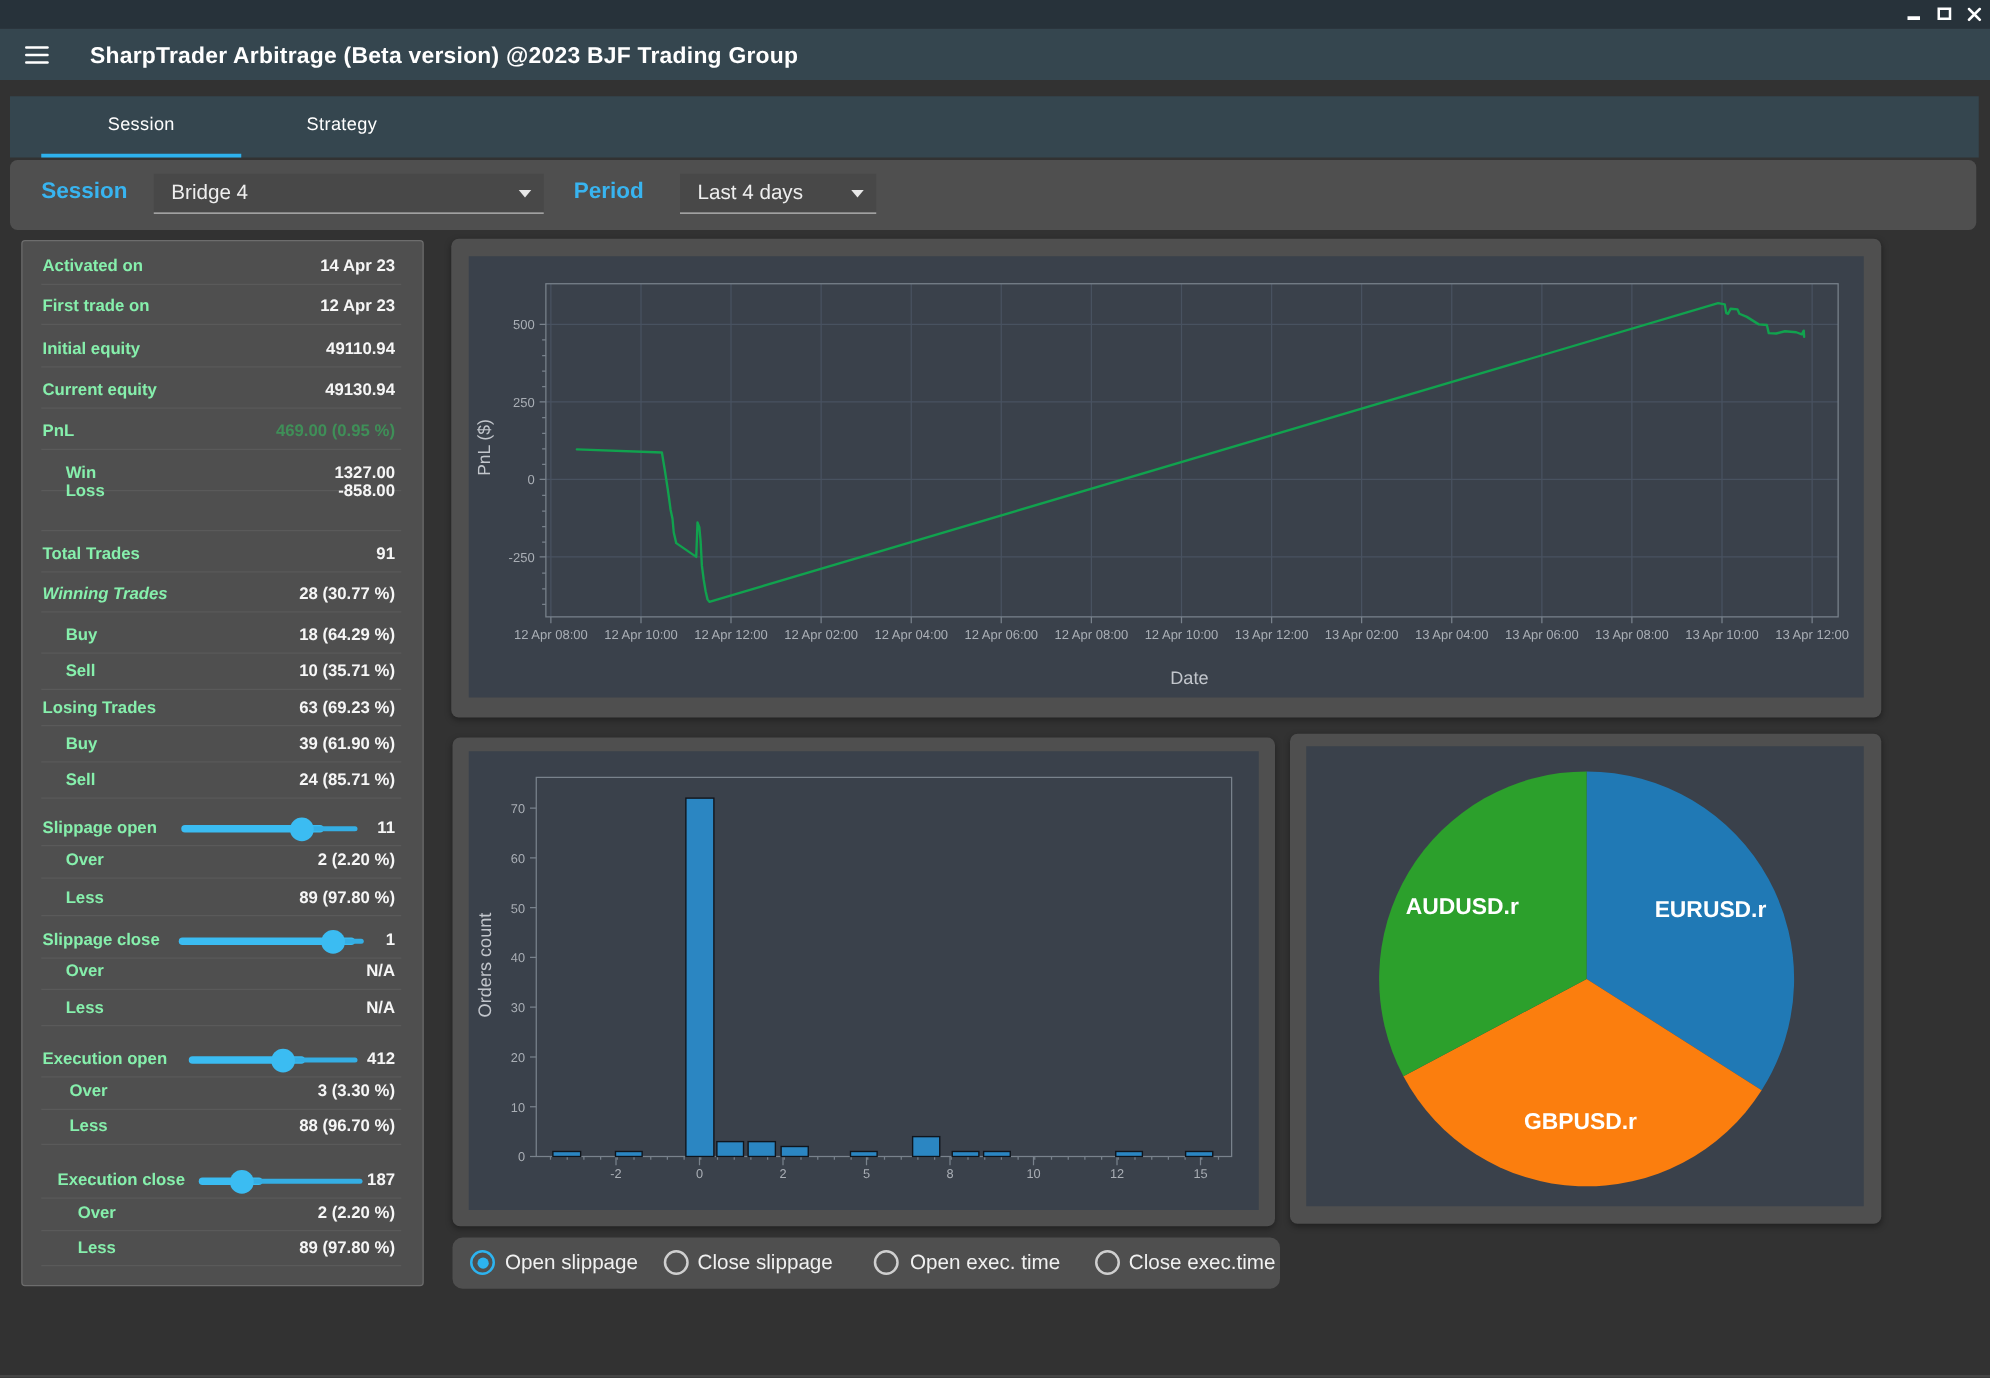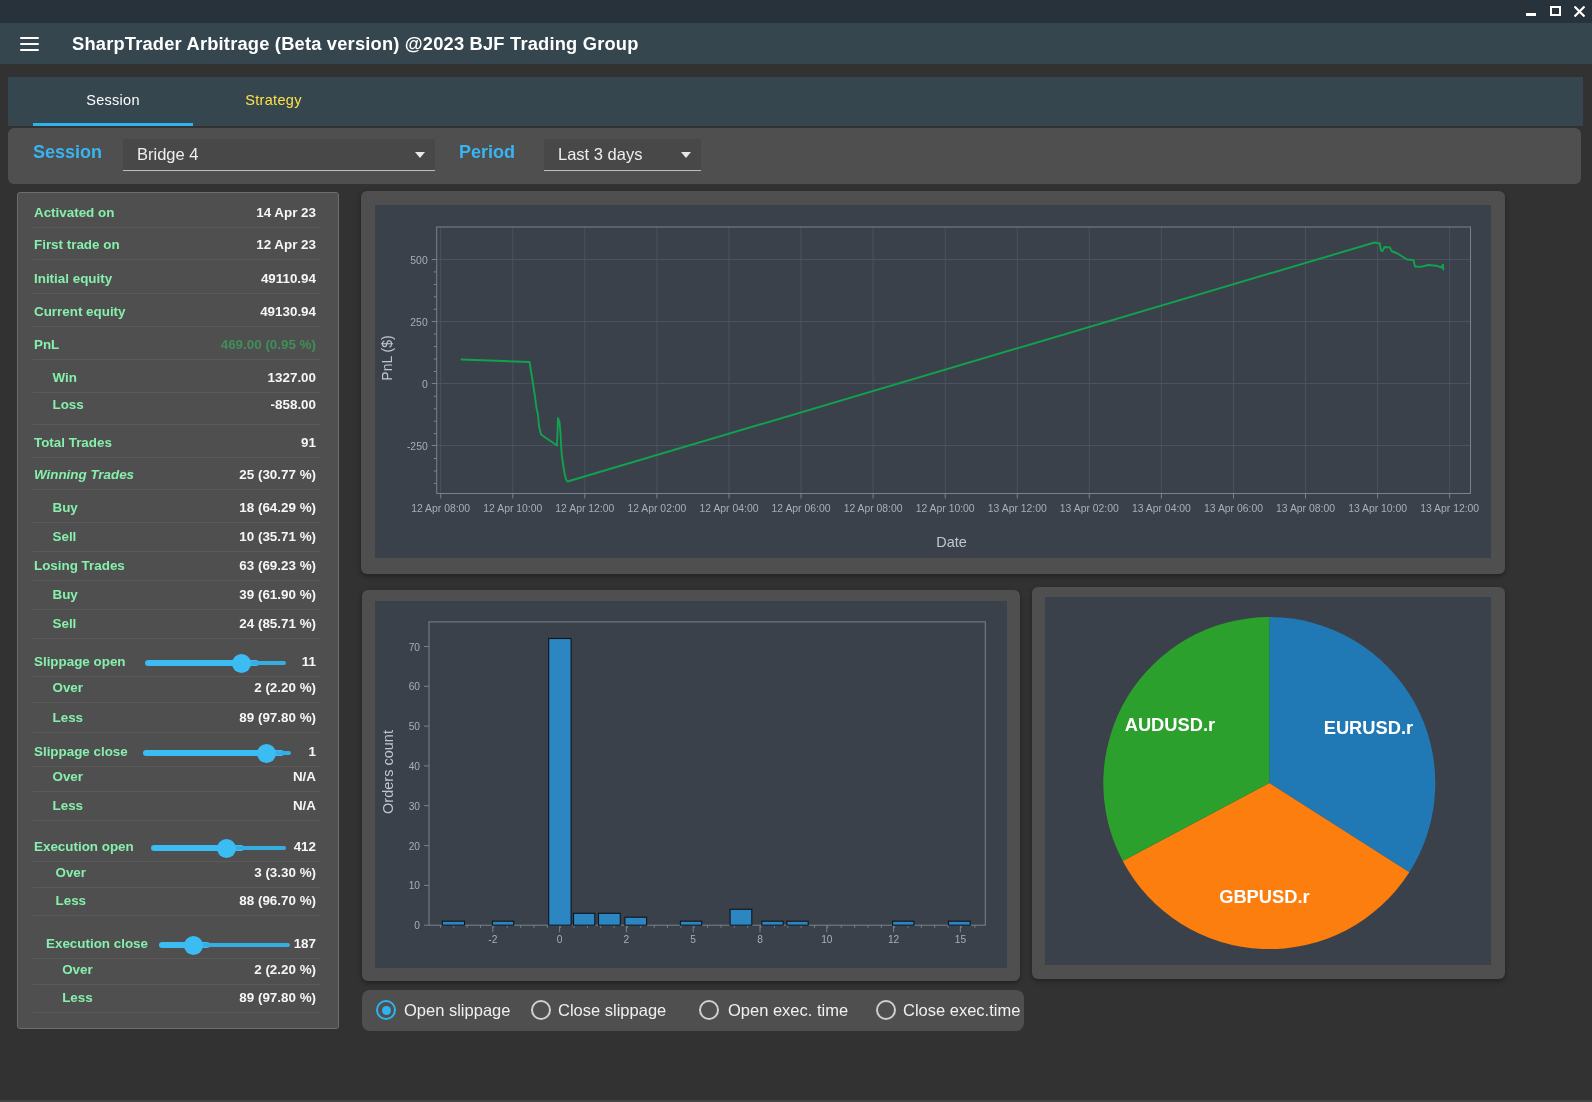--- a/index.html
+++ b/index.html
@@ -12,21 +12,21 @@
   #maxbtn { position:absolute; left:1550px; top:6px; width:11px; height:10px; border:2px solid #fff; }
 
   
   #appbar { position:absolute; left:0; top:23px; width:1592px; height:41px; background:#35464f; }
   .burgerline { position:absolute; left:20px; width:19px; height:2.5px; background:#fff; border-radius:1px; }
   #apptitle { position:absolute; left:72px; top:0; height:41px; line-height:41px; color:#fff; font-size:18.3px; font-weight:bold; letter-spacing:0.2px; }
 
   
   #tabsbar { position:absolute; left:8px; top:77px; width:1575px; height:49px; background:#35464f; }
   #tab1 { position:absolute; left:25px; top:0; width:160px; height:46px; line-height:46px; text-align:center; color:#fdfdfd; font-size:14.5px; letter-spacing:0.3px; }
-  #tab2 { position:absolute; left:177px; top:0; width:177px; height:46px; line-height:46px; text-align:center; color:#fde047; font-size:14.5px; letter-spacing:0.3px; }
+  #tab2 { position:absolute; left:177px; top:0; width:177px; height:46px; line-height:46px; text-align:center; color:#ffffff; font-size:14.5px; letter-spacing:0.3px; }
   #tabunderline { position:absolute; left:25px; top:46px; width:160px; height:3px; background:#2eb2ee; }
 
   
   #sessionrow { position:absolute; left:8px; top:128px; width:1573px; height:56px; background:#4f4f4f; border-radius:6px; }
   .bluelabel { color:#38b4f0; font-size:18px; font-weight:bold; }
   .dropdown { position:absolute; top:11px; height:32px; background:#484848; border-bottom:1.5px solid #bfbfbf; }
   .dropdown .ddtext { position:absolute; left:14px; top:0; height:30px; line-height:30px; color:#eeeeee; font-size:16.5px; }
   .ddarrow { position:absolute; top:13px; width:0; height:0; border-left:5.5px solid transparent; border-right:5.5px solid transparent; border-top:6px solid #e8e8e8; }
 
   
@@ -78,21 +78,21 @@
 </div>
 
 <div id="sessionrow">
   <div class="bluelabel" style="position:absolute;left:25px;top:14px;">Session</div>
   <div class="dropdown" style="left:115px;width:312px;">
     <div class="ddtext">Bridge 4</div>
     <div class="ddarrow" style="right:10px"></div>
   </div>
   <div class="bluelabel" style="position:absolute;left:451px;top:14px;">Period</div>
   <div class="dropdown" style="left:536px;width:157px;">
-    <div class="ddtext">Last 3 days</div>
+    <div class="ddtext">Last 4 days</div>
     <div class="ddarrow" style="right:10px"></div>
   </div>
 </div>
 
 <div id="leftpanel">
 <div class="prow" style="top:11.0px;">
   <div class="plabel" style="left:16px;top:1px;">Activated on</div>
   <div class="pvalue" style="top:1px;">14 Apr 23</div>
 </div>
 <div class="pdiv" style="top:33.7px;"></div>
@@ -114,33 +114,33 @@
 <div class="prow" style="top:143.0px;padding-left:32px;">
   <div class="plabel" style="left:16px;top:1px;">PnL</div>
   <div class="pvalue" style="top:1px; color:#3f8f58;">469.00 (0.95 %)</div>
 </div>
 <div class="pdiv" style="top:165.7px;"></div>
 <div class="prow" style="top:176.0px;">
   <div class="plabel" style="left:34.5px;top:1px;">Win</div>
   <div class="pvalue" style="top:1px;">1327.00</div>
 </div>
 <div class="pdiv" style="top:198.7px;"></div>
-<div class="prow" style="top:203px;">
+<div class="prow" style="top:191px;">
   <div class="plabel" style="left:34.5px;top:1px;">Loss</div>
   <div class="pvalue" style="top:1px;">-858.00</div>
 </div>
 <div class="pdiv" style="top:230.7px;"></div>
 <div class="prow" style="top:241.0px;padding-left:20px;">
   <div class="plabel" style="left:16px;top:1px;">Total Trades</div>
   <div class="pvalue" style="top:1px;">91</div>
 </div>
 <div class="pdiv" style="top:263.7px;"></div>
 <div class="prow" style="top:273.0px;">
   <div class="plabel" style="left:16px;top:1px;font-style:italic;">Winning Trades</div>
-  <div class="pvalue" style="top:1px;">25 (30.77 %)</div>
+  <div class="pvalue" style="top:1px;">28 (30.77 %)</div>
 </div>
 <div class="pdiv" style="top:295.7px;"></div>
 <div class="prow" style="top:306.0px;">
   <div class="plabel" style="left:34.5px;top:1px;">Buy</div>
   <div class="pvalue" style="top:1px;">18 (64.29 %)</div>
 </div>
 <div class="pdiv" style="top:328.7px;"></div>
 <div class="prow" style="top:335.0px;">
   <div class="plabel" style="left:34.5px;top:1px;">Sell</div>
   <div class="pvalue" style="top:1px;">10 (35.71 %)</div>

